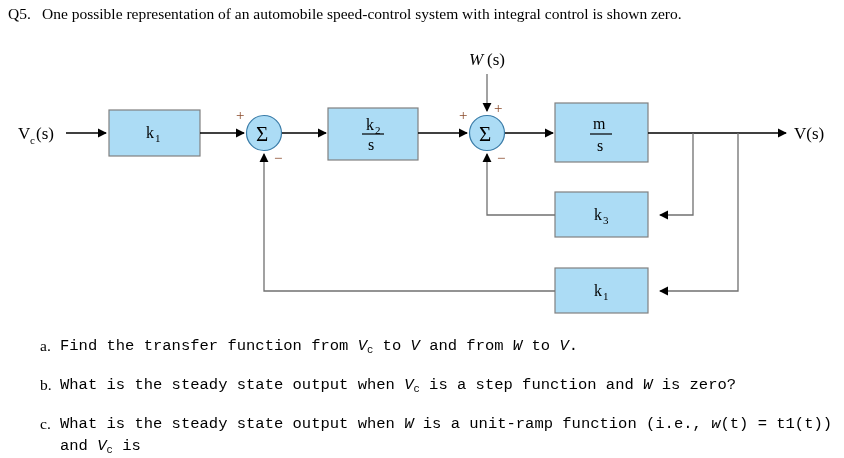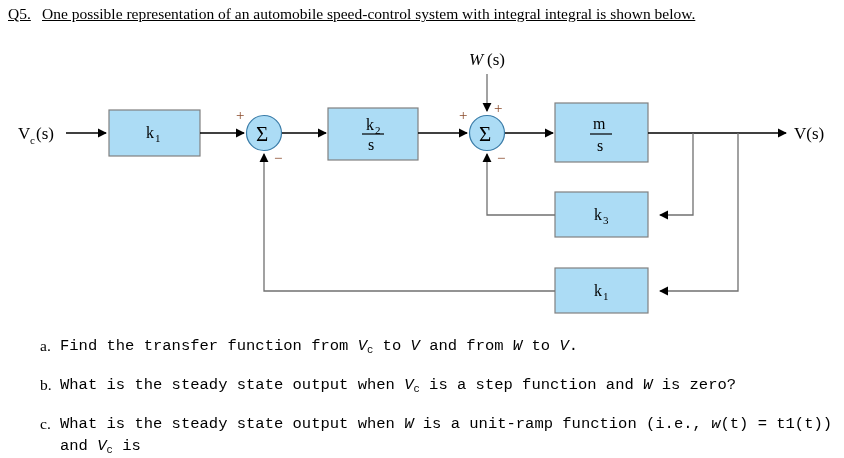--- a/index.html
+++ b/index.html
@@ -11,21 +11,21 @@
     overflow:hidden;
     position:relative;
   }
   .page{position:relative;width:844px;height:458px;}
 
   
   .qhead{
     position:absolute; left:8px; top:2px; width:828px;
     font-size:15.5px; line-height:23px;
   }
-  .qhead-row{display:flex;align-items:flex-start;text-decoration:underline;}
+  .qhead-row{display:flex;align-items:flex-start;}
   .qlabel{width:34px;flex:none;font-size:15.5px;}
   .qtext{flex:1;font-size:15.5px;}
 
   
   .diagram{position:absolute;left:0;top:40px;width:844px;height:290px;}
   .diagram svg{display:block;}
 
   
   .answers{
     position:absolute;left:40px;top:335px;width:800px;
@@ -38,21 +38,21 @@
   sub{font-size:0.68em;vertical-align:baseline;position:relative;top:3px;}
 </style>
 </head>
 <body>
 
 <div class="page">
 
   <div class="qhead">
     <div class="qhead-row">
       <span class="qlabel">Q5.</span>
-      <span class="qtext">One possible representation of an automobile speed-control system with integral integral is shown below.</span>
+      <span class="qtext">One possible representation of an automobile speed-control system with integral control is shown zero.</span>
     </div>
   </div>
 
   <div class="diagram">
     <svg width="844" height="290" viewBox="0 0 844 290" xmlns="http://www.w3.org/2000/svg">
       <defs>
         <marker id="arrB" viewBox="0 0 10 10" refX="9" refY="5" markerWidth="7" markerHeight="7" orient="auto-start-reverse">
           <path d="M 0 0 L 10 5 L 0 10 z" fill="#000"></path>
         </marker>
         <marker id="arrG" viewBox="0 0 10 10" refX="9" refY="5" markerWidth="7" markerHeight="7" orient="auto-start-reverse">

